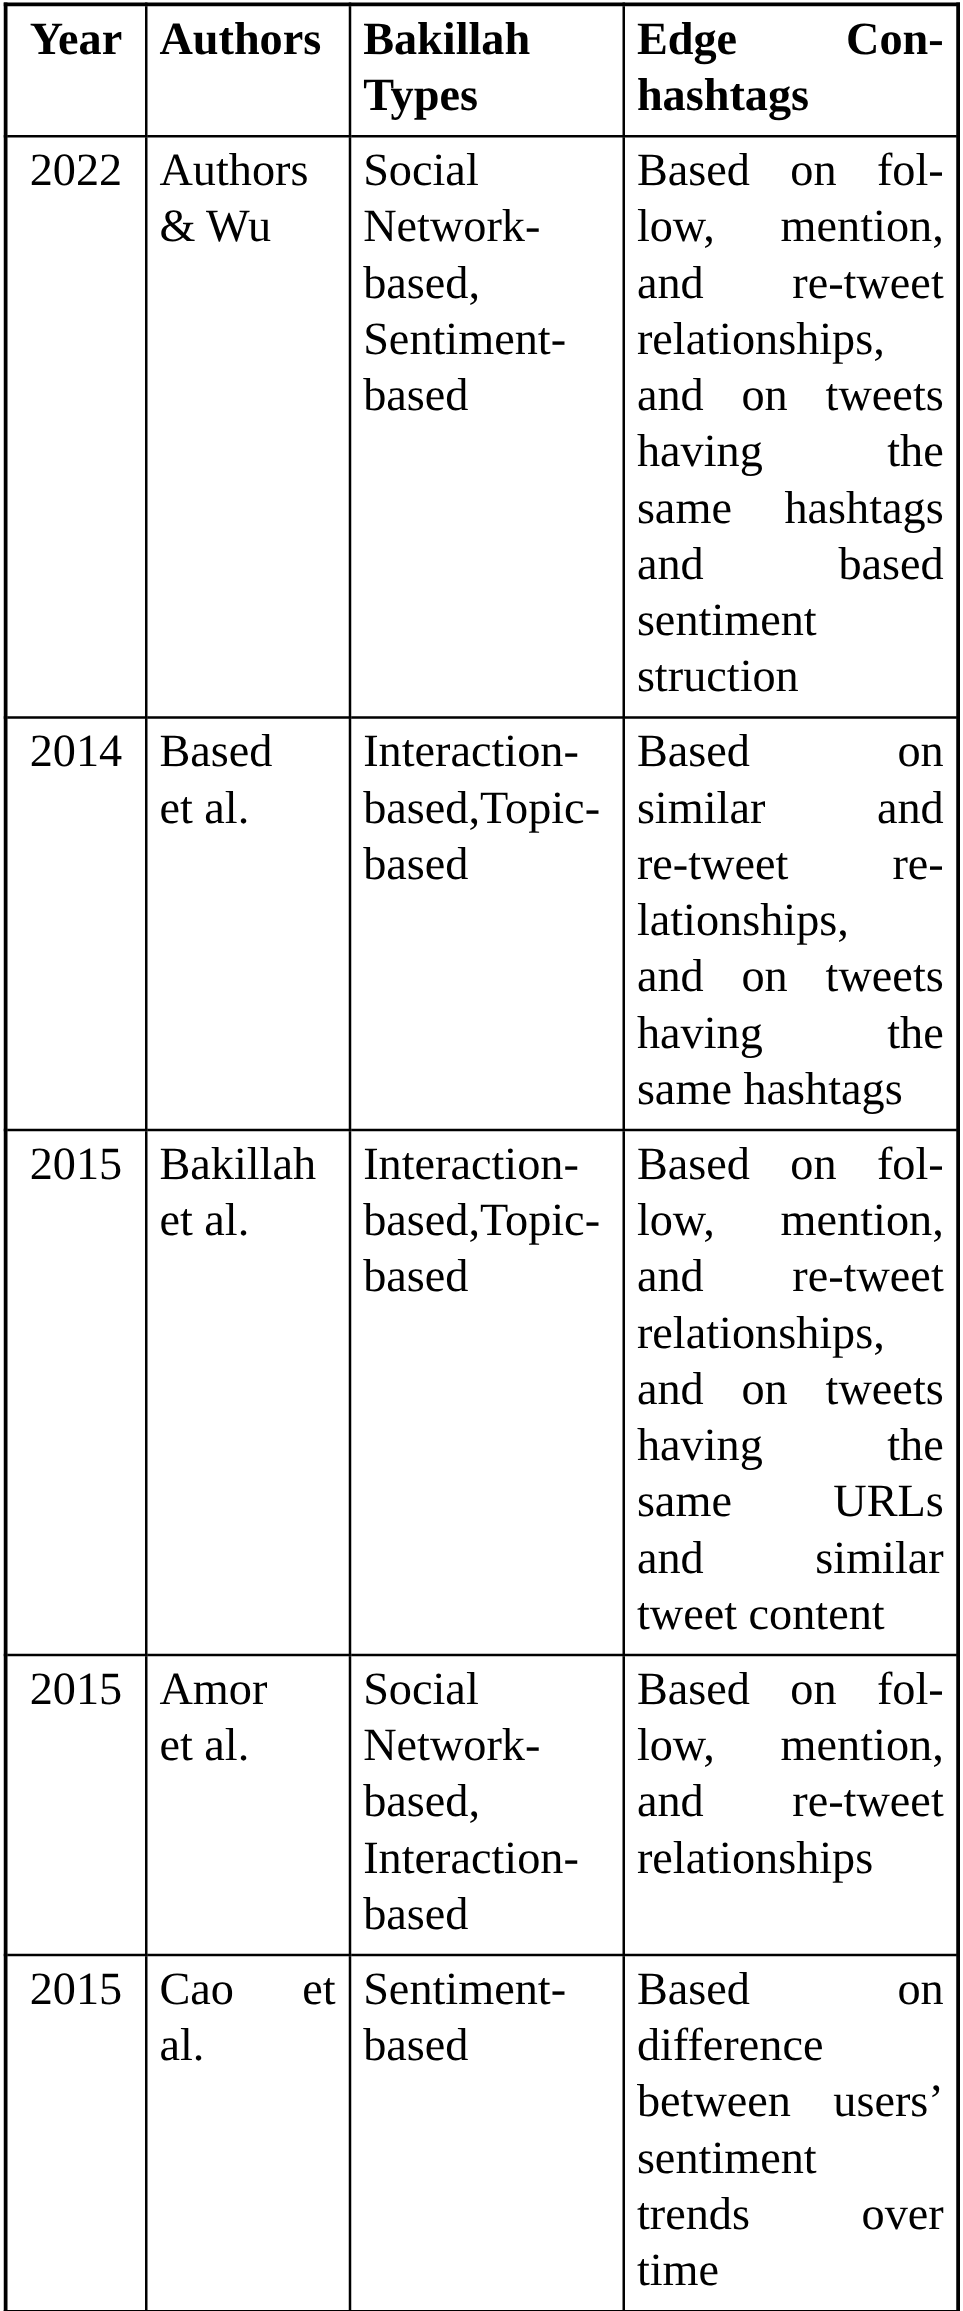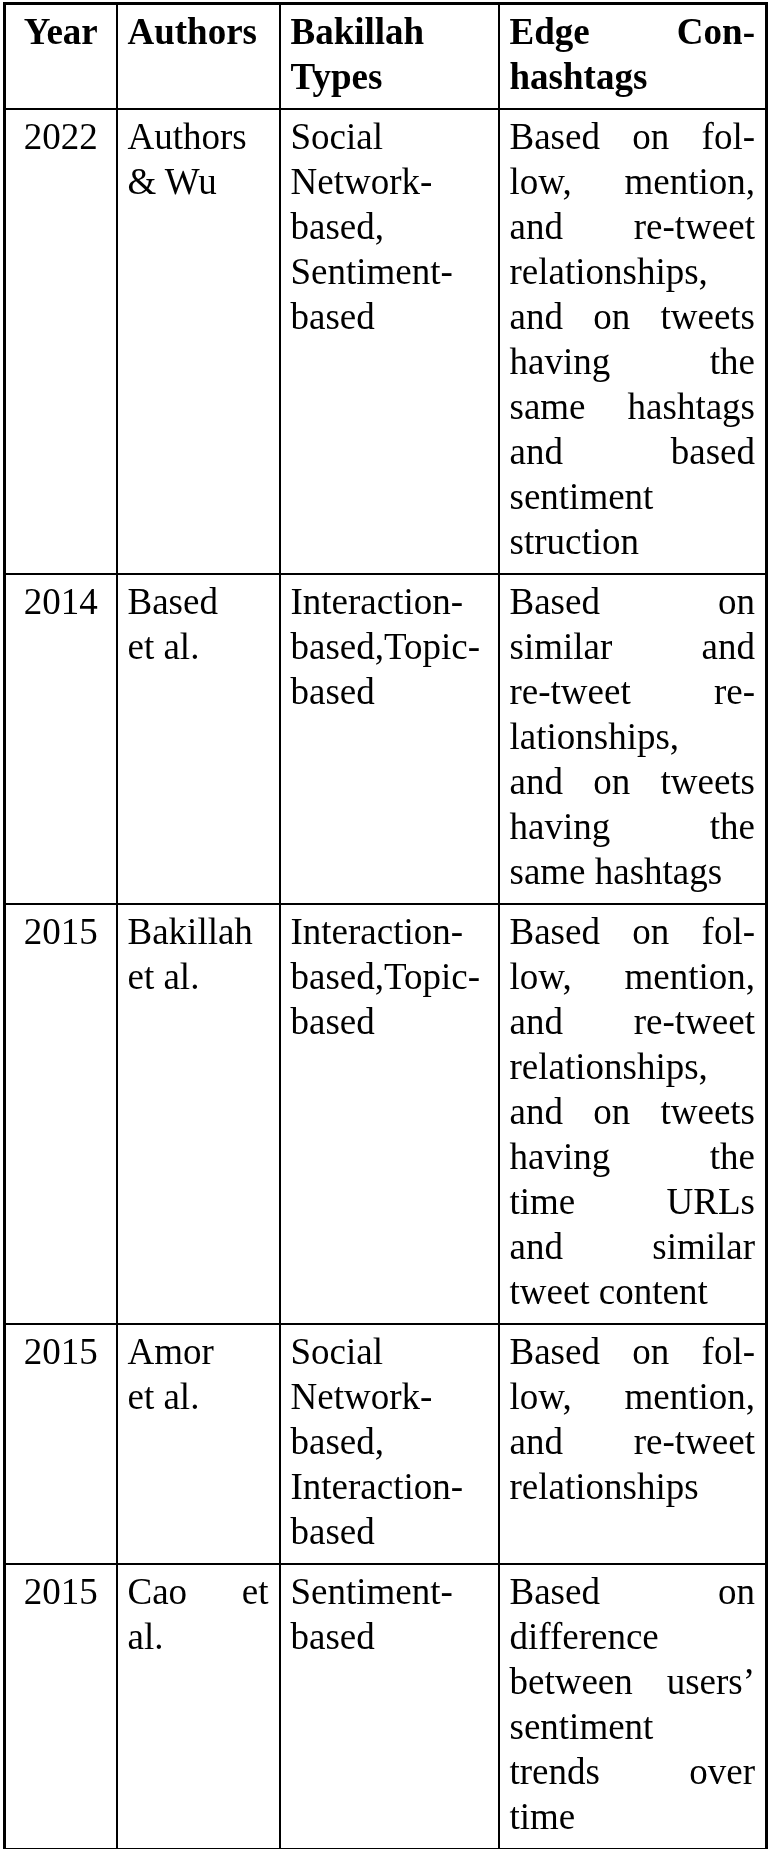--- a/index.html
+++ b/index.html
@@ -145,21 +145,21 @@
             <div class="line stretch">based,Topic-</div>
             <div class="line">based</div>
           </td>
           <td>
             <div class="line stretch">Based on fol-</div>
             <div class="line stretch">low, mention,</div>
             <div class="line stretch">and re-tweet</div>
             <div class="line stretch">relationships,</div>
             <div class="line stretch">and on tweets</div>
             <div class="line stretch">having the</div>
-            <div class="line stretch">time URLs</div>
+            <div class="line stretch">same URLs</div>
             <div class="line stretch">and similar</div>
             <div class="line">tweet content</div>
           </td>
         </tr>
         <tr>
           <td>
             <div class="line center">2015</div>
           </td>
           <td>
             <div class="line stretch">Amor</div>

